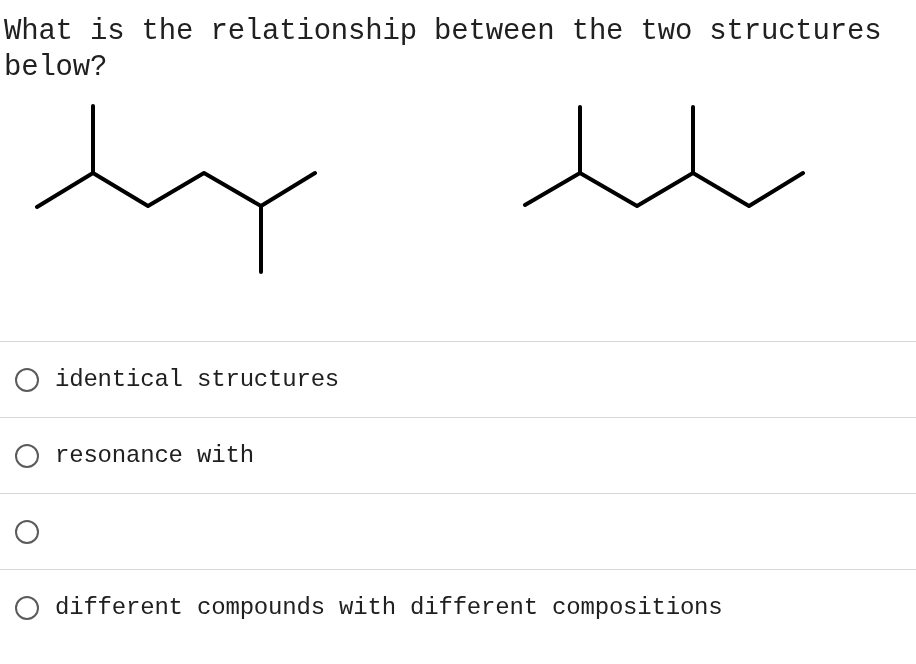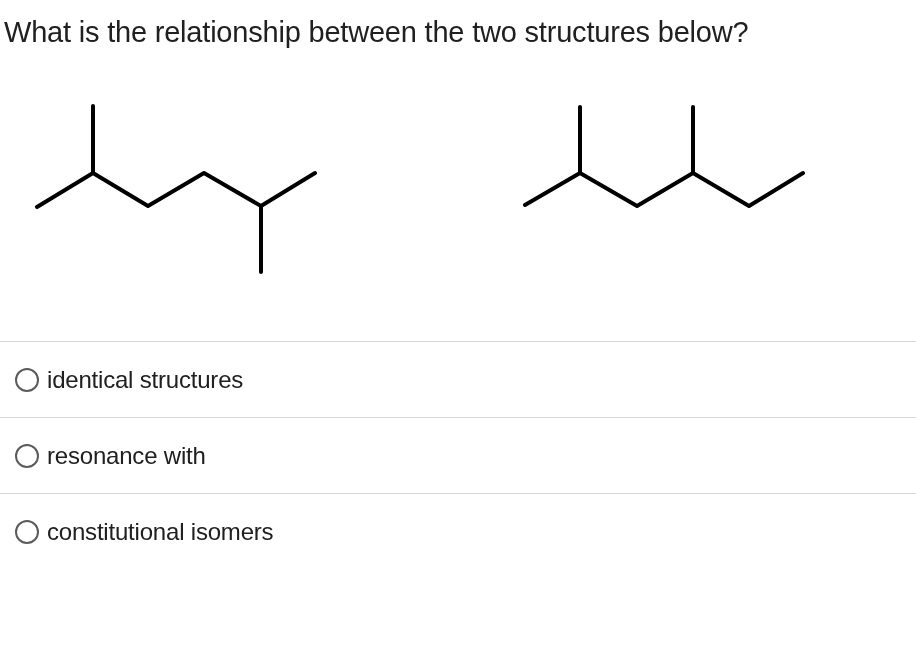--- a/index.html
+++ b/index.html
@@ -5,21 +5,21 @@
   html, body {
     margin: 0;
     padding: 0;
     background: #ffffff;
   }
   .page {
     position: relative;
     width: 916px;
     height: 664px;
     background: #ffffff;
-    font-family: Liberation Sans, sans-serif;
+    font-family: Liberation Mono, monospace;
     overflow: hidden;
   }
   .title {
     position: absolute;
     top: 14px;
     left: 4px;
     right: 10px;
     font-size: 29px;
     line-height: 1.25;
     font-weight: 400;
@@ -58,21 +58,21 @@
   .radio {
     box-sizing: border-box;
     flex: 0 0 auto;
     width: 24px;
     height: 24px;
     border: 2px solid #5b5b5b;
     border-radius: 50%;
     background: #ffffff;
   }
   .option-label {
-    margin-left: 8px;
+    margin-left: 16px;
     font-size: 24px;
     font-weight: 400;
     color: #202020;
     letter-spacing: -0.2px;
     white-space: nowrap;
   }
 </style>
 </head>
 <body>
 
@@ -100,18 +100,21 @@
       <span class="option-label">identical structures</span>
     </div>
 
     <div class="option-row">
       <span class="radio"></span>
       <span class="option-label">resonance with</span>
     </div>
 
     <div class="option-row">
       <span class="radio"></span>
-      <span class="option-label">constitutional isomers</span>
     </div>
 
+    <div class="option-row">
+      <span class="radio"></span>
+      <span class="option-label">different compounds with different compositions</span>
+    </div>
 
   </div>
 </div>
 
 </body></html>

